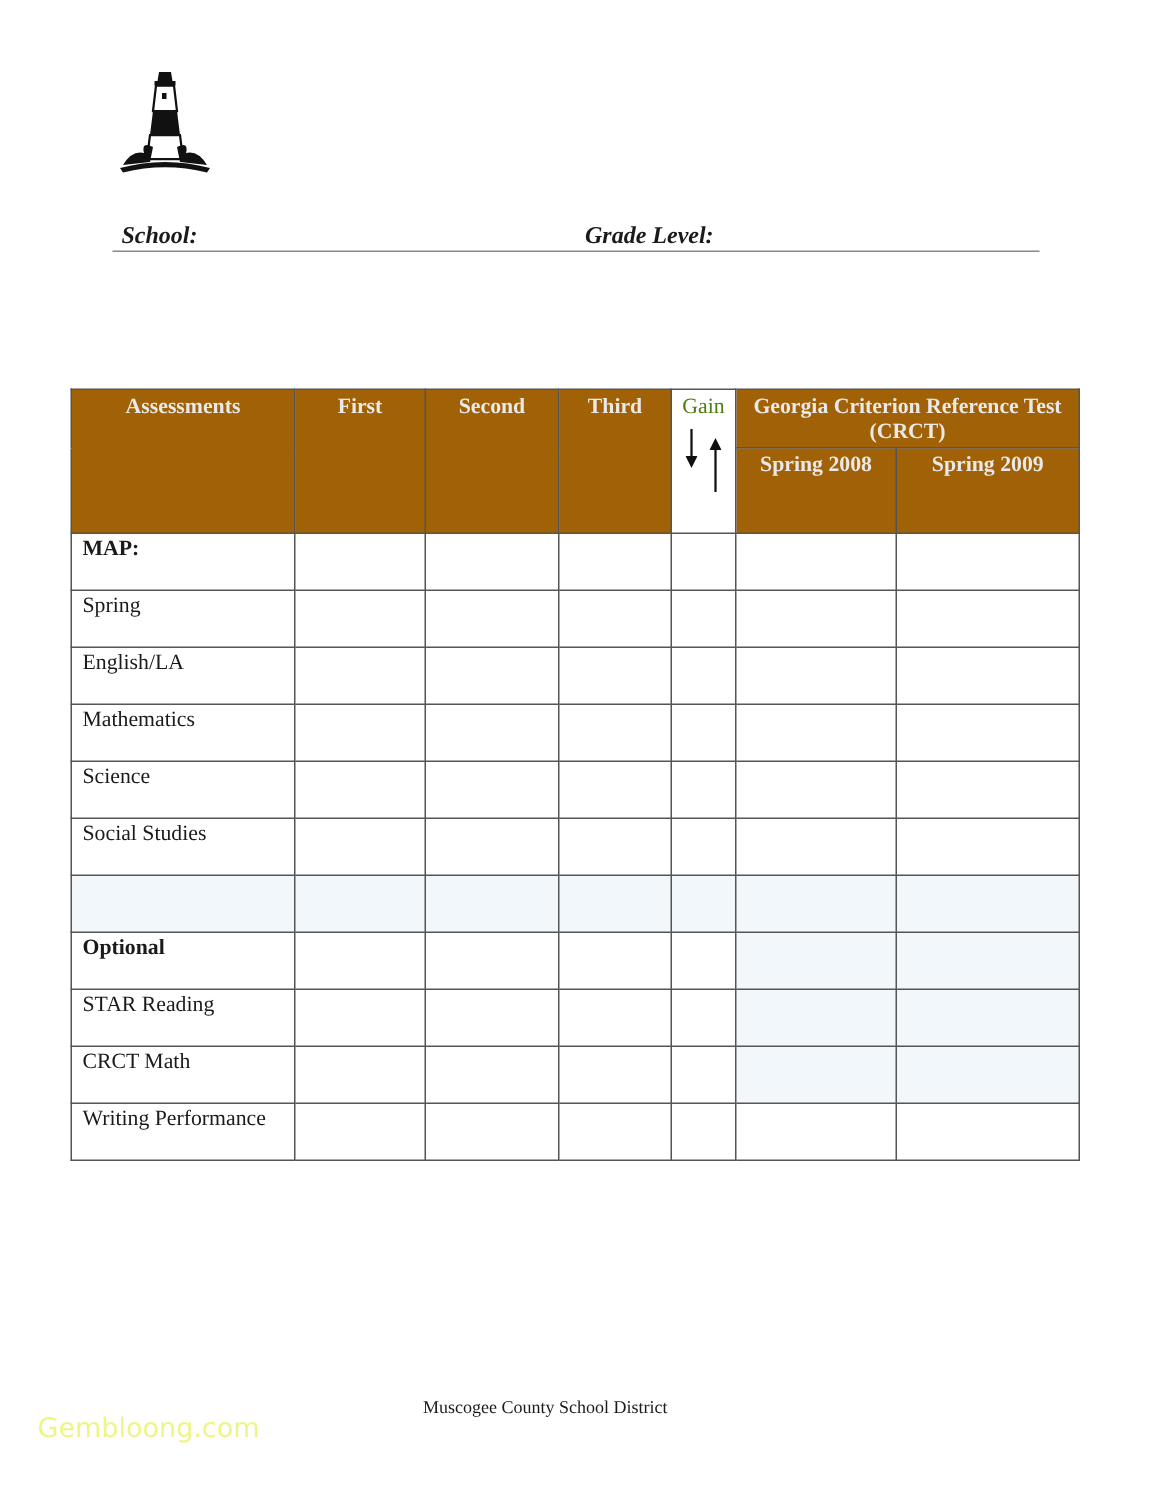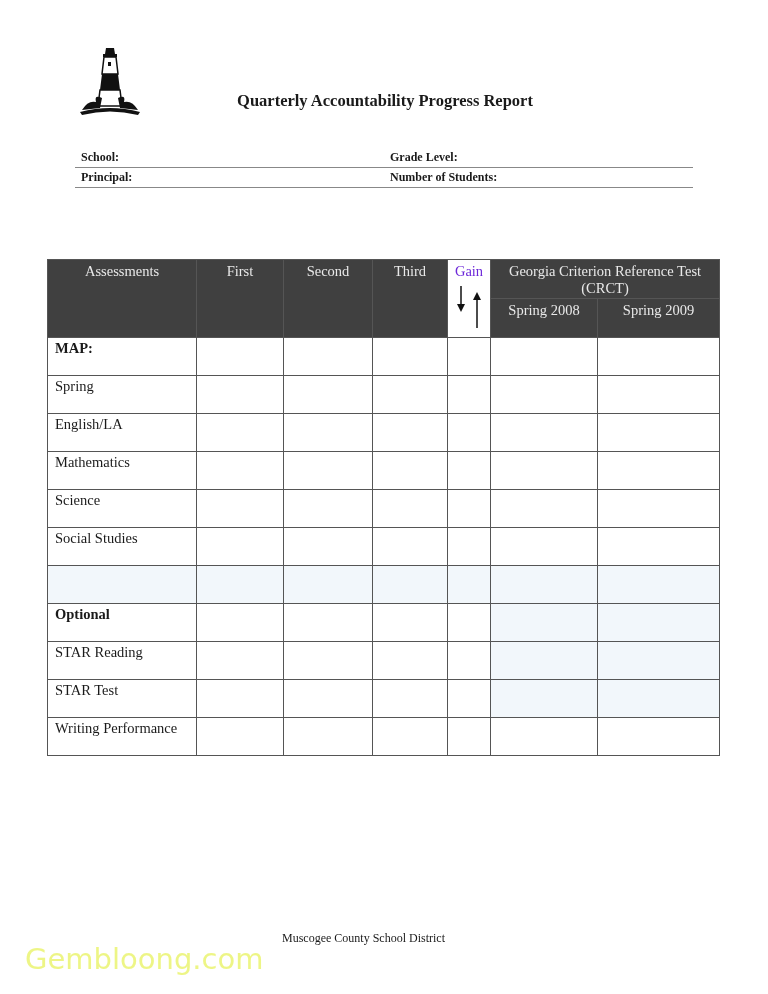--- a/index.html
+++ b/index.html
@@ -1,71 +1,66 @@
 <!DOCTYPE html>
 <html><head>
 <meta charset="utf-8">
 <style>
   html, body { margin:0; padding:0; }
   body { width:768px; height:994px; background:#fff; position:relative; overflow:hidden;
          font-family:"Liberation Serif","DejaVu Serif",serif; color:#1a1a1a; }
   .logo { position:absolute; left:78px; top:44px; width:64px; height:76px; }
   .title { position:absolute; left:200px; top:91px; width:370px; text-align:center;
            font-weight:bold; font-size:16.5px; line-height:20px; }
-  .info { position:absolute; left:75px; top:148px; width:618px; font-size:12px; }
+  .info { position:absolute; left:75px; top:148px; width:618px; font-size:16px;font-style:italic; }
   .info-row { position:relative; height:19px; line-height:19px; border-bottom:1.5px solid #888; font-weight:bold; }
   .info-row .l { position:absolute; left:6px; }
   .info-row .r { position:absolute; left:315px;text-align:center; }
   .chk { position:absolute; font-weight:normal; display:flex; align-items:center; gap:4px; }
   .box { display:inline-block; width:9px; height:9px; border:2px solid #111; border-radius:1px; box-sizing:border-box; }
 
   table.grid { position:absolute; left:47px; top:259px; border-collapse:collapse; table-layout:fixed; }
   table.grid td, table.grid th { border:1.5px solid #555; padding:0; box-sizing:border-box; }
-  th { background:#404040; color:#e9e9e9; font-weight:normal; font-size:14.5px; vertical-align:top; padding-top:3px !important; }
+  th { background:#a16207; color:#e9e9e9; font-weight:bold; font-size:14.5px; vertical-align:top; padding-top:3px !important; }
   th.crct { height:39px; line-height:17px; }
-  th.sub { height:39px;margin-left:32px; }
-  th.gain { background:#fff; color:#6d28d9; font-weight:normal; }
+  th.sub { height:57px;margin-left:32px; }
+  th.gain { background:#fff; color:#4d7c0f; font-weight:normal; }
   td { height:38px; vertical-align:top; font-size:14.5px; }
   td.label { padding:2px 0 0 7px !important; }
   .bold { font-weight:bold;margin-left:37px; }
   .tint { background:#f2f7fb; }
   .arrows { display:flex; justify-content:center; gap:8px; margin-top:6px; height:40px; }
   .footer { position:absolute; left:282px; top:931px; font-size:12px; }
   .watermark { position:absolute; left:25px; top:942px; font-family:"DejaVu Sans",sans-serif;
-               font-size:29px; color:#ecf57a; opacity:.9; }
+               font-size:18px; color:#ecf57a; opacity:.9; }
 </style>
 </head>
 <body>
 
 <div class="logo">
   <svg width="64" height="76" viewBox="0 0 64 76">
     <path d="M28 4 L36 4 L37 10 L27 10 Z" fill="#111"></path>
     <rect x="25" y="10" width="14" height="3" fill="#111"></rect>
     <path d="M26 13 L38 13 L40 30 L24 30 Z" fill="#fff" stroke="#111" stroke-width="1.5"></path>
     <rect x="30" y="18" width="3" height="4" fill="#111"></rect>
     <path d="M24 30 L40 30 L42 46 L22 46 Z" fill="#111"></path>
     <path d="M22 46 L42 46 L44 62 L20 62 Z" fill="#fff" stroke="#111" stroke-width="1.5"></path>
     <path d="M4 66 Q10 56 18 58 Q16 50 24 54 L22 64 Z" fill="#111"></path>
     <path d="M60 66 Q54 56 46 58 Q48 50 40 54 L42 64 Z" fill="#111"></path>
     <path d="M2 68 Q32 60 62 68 L60 71 Q32 64 4 71 Z" fill="#111"></path>
   </svg>
 </div>
 
 <div class="title">
-  <div>Quarterly Accountability Progress Report</div>
 </div>
 
 <div class="info">
   <div class="info-row">
     <span class="l">School:</span>
     <span class="r">Grade Level:</span>
-  </div>
-  <div class="info-row">
-    <span class="l">Principal:</span>
-    <span class="r">Number of Students:</span>
   </div>
 </div>
 
 <table class="grid">
   <colgroup>
     <col style="width:149px">
       <col style="width:87px">
       <col style="width:89px">
       <col style="width:75px">
     <col style="width:43px">
@@ -173,21 +168,21 @@
   <tr>
     <td class="label">STAR Reading</td>
     <td></td>
         <td></td>
         <td></td>
         <td></td>
         <td class="tint"></td>
         <td class="tint"></td>
   </tr>
   <tr>
-    <td class="label">STAR Test</td>
+    <td class="label">CRCT Math</td>
     <td></td>
         <td></td>
         <td></td>
         <td></td>
         <td class="tint"></td>
         <td class="tint"></td>
   </tr>
   <tr>
     <td class="label">Writing Performance</td>
     <td></td>

